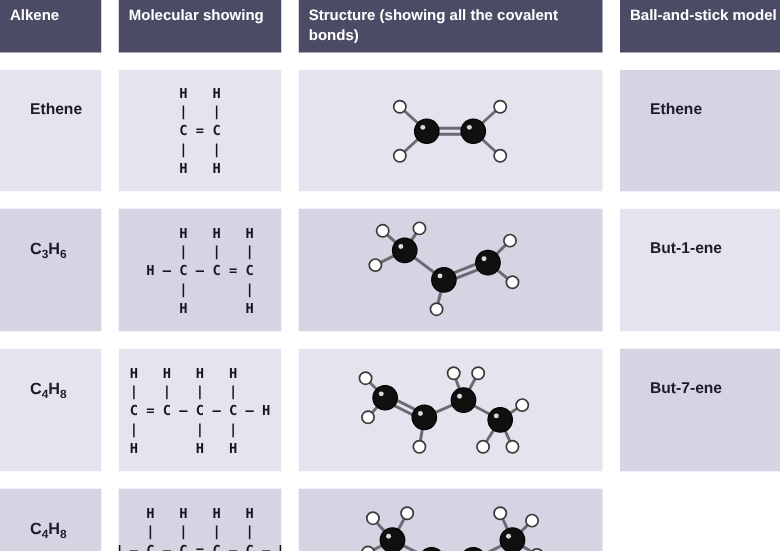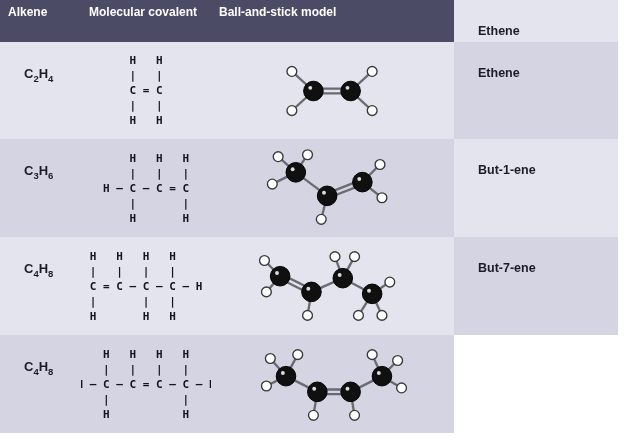--- a/index.html
+++ b/index.html
@@ -6,21 +6,21 @@
   html,body { margin:0; padding:0; background:#fff; }
   .page {
     width:624px; height:441px;
     font-family:"Liberation Sans","DejaVu Sans",sans-serif;
     background:#fff;
   }
   .grid {
     display:grid;
     grid-template-columns:81px 130px 243px 164px;
     grid-template-rows:42px 97px 98px 98px 98px;
-    gap:0;
+    gap:14px;
     width:624px; height:355px;
     background:#fff;
   }
   .cell { overflow:hidden; }
   .header {
     background:var(--header-bg,#4b4b66);
     color:var(--header-text,#fff);
     font-weight:bold;
     font-size:12px;
     line-height:1.3;
@@ -48,25 +48,25 @@
   }
   .model { display:flex; align-items:center; justify-content:center; }
 </style>
 </head>
 <body>
 
 <div class="page">
   <div class="grid">
 
     <div class="cell header">Alkene</div>
-    <div class="cell header">Molecular covalent</div>
+    <div class="cell header">Molecular showing</div>
+    <div class="cell header">Structure (showing all the covalent bonds)</div>
     <div class="cell header">Ball-and-stick model</div>
 
     <div class="cell shade-a name">Ethene</div>
-    <div class="cell shade-a formula">C<sub>2</sub>H<sub>4</sub></div>
     <div class="cell shade-a structure">
       <pre class="struct">H   H
 |   |
 C = C
 |   |
 H   H</pre>
     </div>
     <div class="cell shade-a model">
         <svg viewBox="0 0 160 96" width="158" height="94">
           <line x1="60" y1="45.6" x2="98" y2="45.6" stroke="#6a6a73" stroke-width="2.4"></line>

